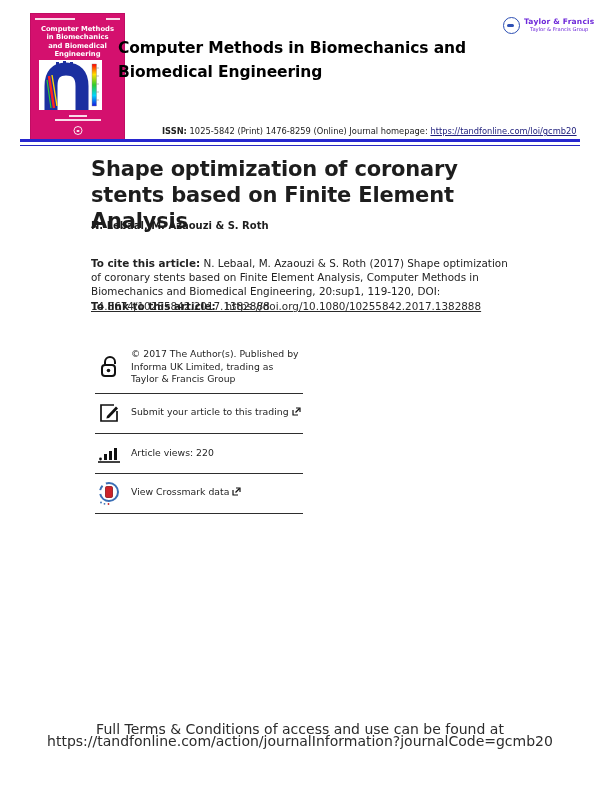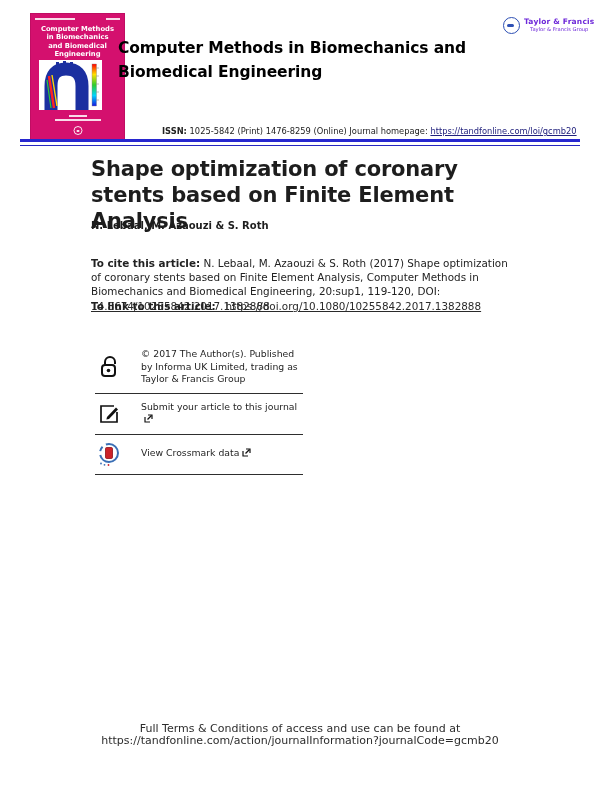--- a/index.html
+++ b/index.html
@@ -42,28 +42,28 @@
                  font-size:21px;font-weight:700;color:#1d1d1d;line-height:26px;letter-spacing:-.2px;}
   .authors{position:absolute;left:91px;top:220px;width:430px;font-size:10px;font-weight:700;color:#1d1d1d;}
   .cite-par{position:absolute;left:91px;top:256px;width:428px;font-size:10.4px;line-height:14.2px;color:#222;}
   .cite-par b{font-weight:700;}
   .doi-link{color:#2a2a2a;text-decoration:underline;}
   .link-par{position:absolute;left:91px;top:300px;width:428px;font-size:10.4px;color:#222;}
   .link-par b{font-weight:700;text-align:center;}
 
   
   .info-list{position:absolute;left:95px;top:341px;width:208px;}
-  .info-row{display:flex;align-items:center;gap:20px;border-bottom:1.6px solid #2e2e2e;
+  .info-row{display:flex;align-items:center;gap:10px;border-bottom:1.6px solid #2e2e2e;
             padding:7px 2px 7px 2px;min-height:40px;}
   .info-row .icon{flex:0 0 24px;display:flex;justify-content:center;}
   .info-row .txt{font-size:9.3px;line-height:12.5px;color:#1f1f1f;}
   .ext-ic{display:inline-block;vertical-align:-1px;margin-left:3px;}
 
   
-  .footer{position:absolute;left:0;right:0;top:723px;text-align:center;font-size:11px;line-height:12px;color:#2c2c2c;}
+  .footer{position:absolute;left:0;right:0;top:723px;text-align:center;font-size:14px;line-height:12px;color:#2c2c2c;}
 </style>
 </head>
 <body>
 
 <div id="page">
 
   <div class="cover">
     <div class="cover-topline">
       <span class="bar" style="width:40px"></span>
       <span class="bar" style="width:14px"></span>
@@ -153,27 +153,39 @@
     </div>
 
 
     <div class="info-row">
       <span class="icon">
         <svg width="22" height="22" viewBox="0 0 22 22">
           <path d="M16,3 L3,3 L3,19 L19,19 L19,9" fill="none" stroke="#111" stroke-width="1.7"></path>
           <path d="M9,14 L18,4.5 L20,6.5 L11,16 L8.4,16.6 Z" fill="#111"></path>
         </svg>
       </span>
-      <span class="txt"><span>Submit your article to this journal</span><span class="ext-ic"><svg width="9" height="9" viewBox="0 0 9 9">
+      <span class="txt"><span>Submit your article to this trading</span><span class="ext-ic"><svg width="9" height="9" viewBox="0 0 9 9">
               <path d="M1,3 L1,8 L6,8" fill="none" stroke="#111" stroke-width="1.2"></path>
               <path d="M4,1 L8,1 L8,5" fill="none" stroke="#111" stroke-width="1.2"></path>
               <line x1="3.5" y1="5.5" x2="7.5" y2="1.5" stroke="#111" stroke-width="1.2"></line>
             </svg></span></span>
     </div>
 
+    <div class="info-row">
+      <span class="icon">
+        <svg width="24" height="22" viewBox="0 0 24 22">
+          <line x1="1" y1="20" x2="23" y2="20" stroke="#111" stroke-width="1.6"></line>
+          <circle cx="3.5" cy="17" r="1.4" fill="#111"></circle>
+          <rect x="7" y="12" width="3" height="6" fill="#111"></rect>
+          <rect x="12" y="9" width="3" height="9" fill="#111"></rect>
+          <rect x="17" y="6" width="3" height="12" fill="#111"></rect>
+        </svg>
+      </span>
+      <span class="txt">Article views: 220</span>
+    </div>
 
     <div class="info-row">
       <span class="icon">
         <svg width="22" height="24" viewBox="0 0 22 24">
           <circle cx="11" cy="11" r="9" fill="none" stroke="#3a6fb5" stroke-width="2" stroke-dasharray="26 4 5 4"></circle>
           <rect x="7.5" y="5.5" width="7" height="11" rx="1.2" fill="#cc2229" stroke="#8e1218" stroke-width="0.8"></rect>
           <circle cx="3" cy="21.5" r="0.9" fill="#3a6fb5"></circle>
           <circle cx="6.5" cy="22.8" r="0.9" fill="#3a6fb5"></circle>
           <circle cx="10.5" cy="23" r="0.9" fill="#cc2229"></circle>
         </svg>

